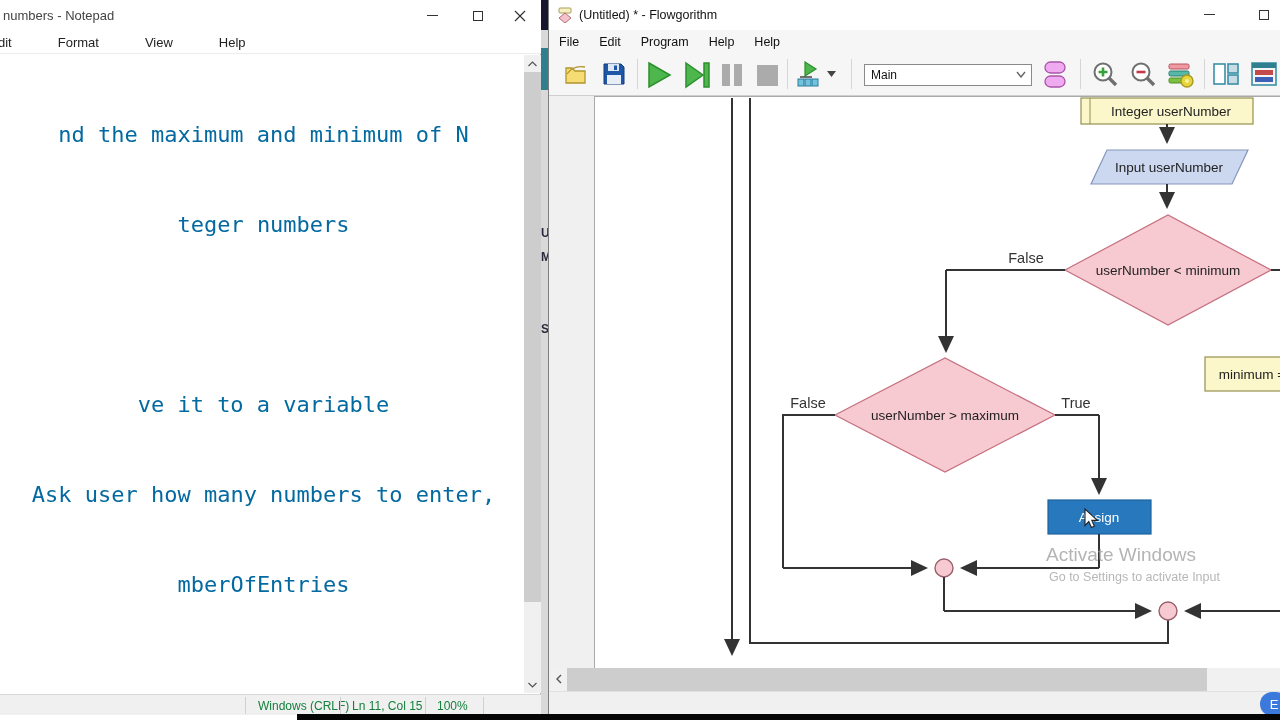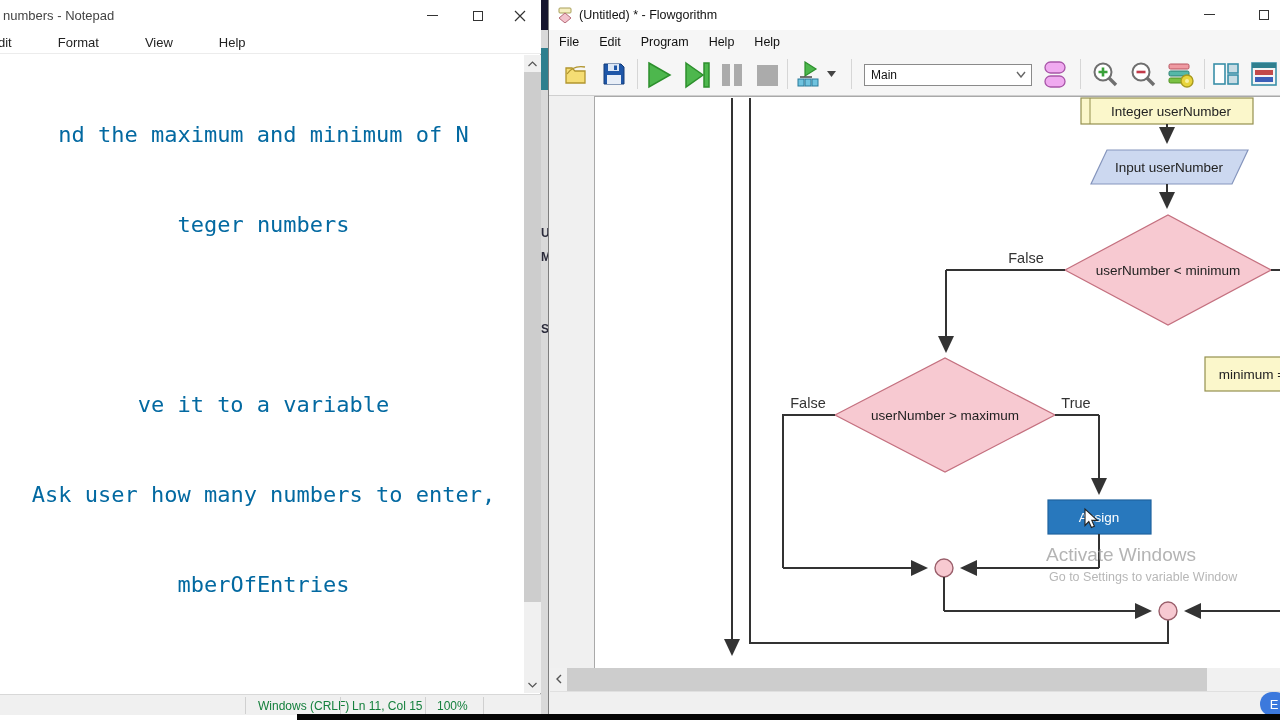--- a/index.html
+++ b/index.html
@@ -304,21 +304,21 @@
       <polyline points="349,480 349,514" fill="none" stroke="#333" stroke-width="2"></polyline>
       <line x1="349" y1="514" x2="555" y2="514" stroke="#333" stroke-width="2" marker-end="url(#arr)"></line>
       <circle cx="573" cy="514" r="9" fill="#f7c9d1" stroke="#9a5f6b" stroke-width="1.4"></circle>
       <line x1="723" y1="514" x2="591" y2="514" stroke="#333" stroke-width="2" marker-end="url(#arr)"></line>
 
       <path d="M490 412 l0 16.5 l3.8 -4 l2.6 6 l3 -1.3 l-2.6 -5.8 l5.6 0 z" fill="#fff" stroke="#222" stroke-width="1.1"></path>
     </svg>
   </div>
 
   <div id="wm1" class="abs">Activate Windows</div>
-  <div id="wm2" class="abs">Go to Settings to variable Window</div>
+  <div id="wm2" class="abs">Go to Settings to activate Input</div>
 
   <div id="fg-hscroll" class="abs">
     <div class="scroll-arrow abs" style="left:0; top:2px;">
       <svg width="6" height="10" viewBox="0 0 6 10">
           <path d="M5 1 L1 5 L5 9" fill="none" stroke="#555" stroke-width="1.4"></path>
         </svg>
     </div>
     <div id="fg-hthumb" class="abs"></div>
   </div>
   <div id="fg-statusbar" class="abs">

